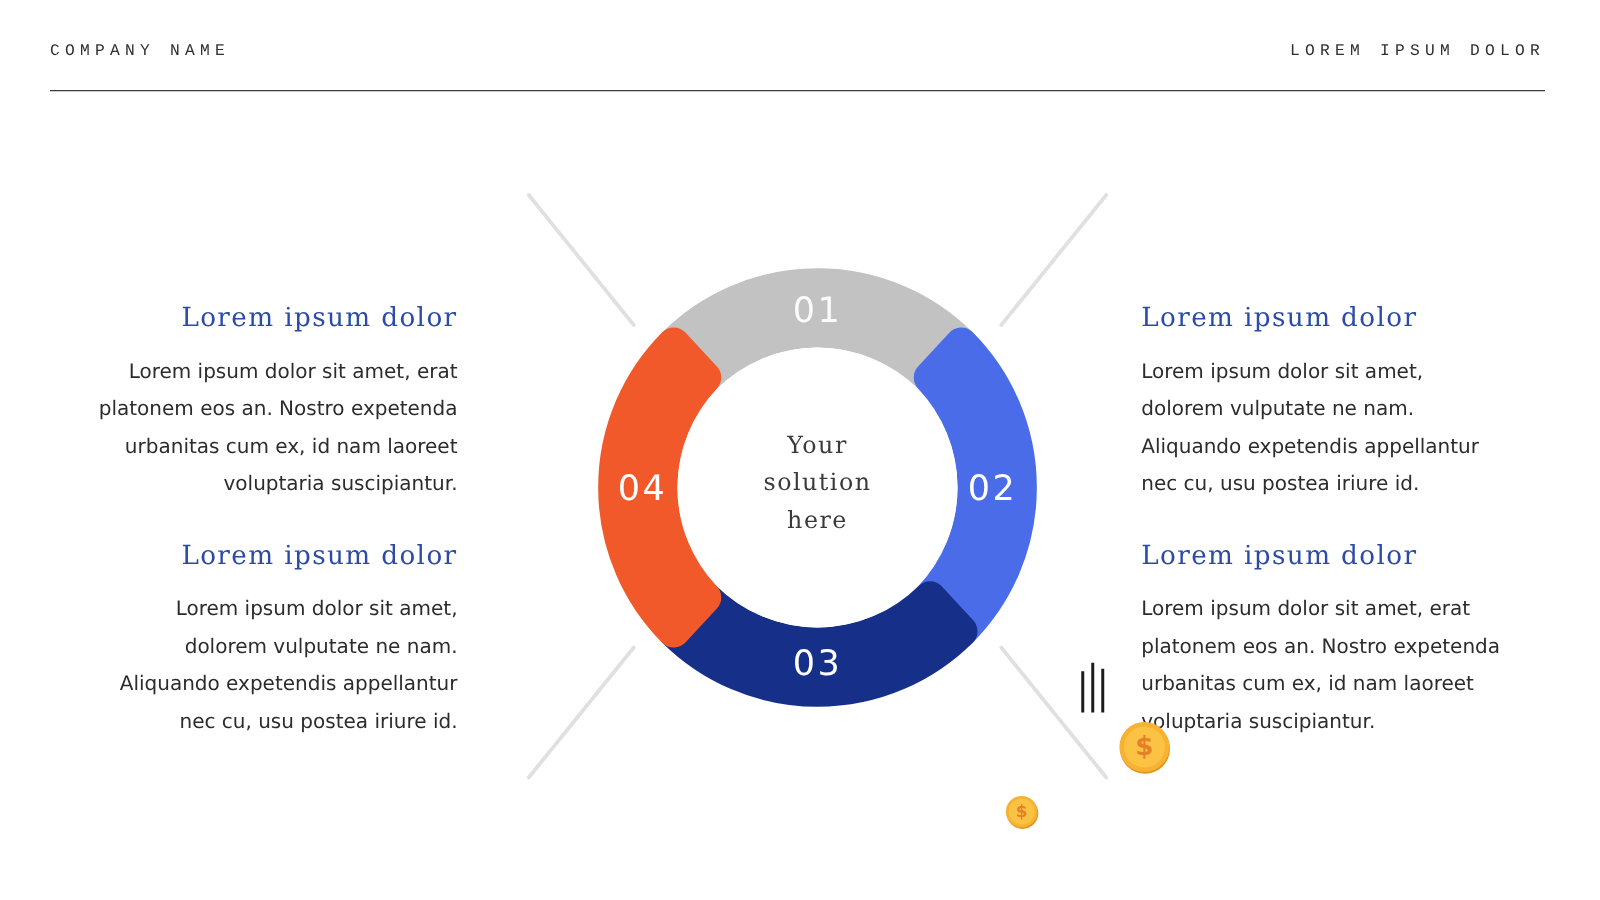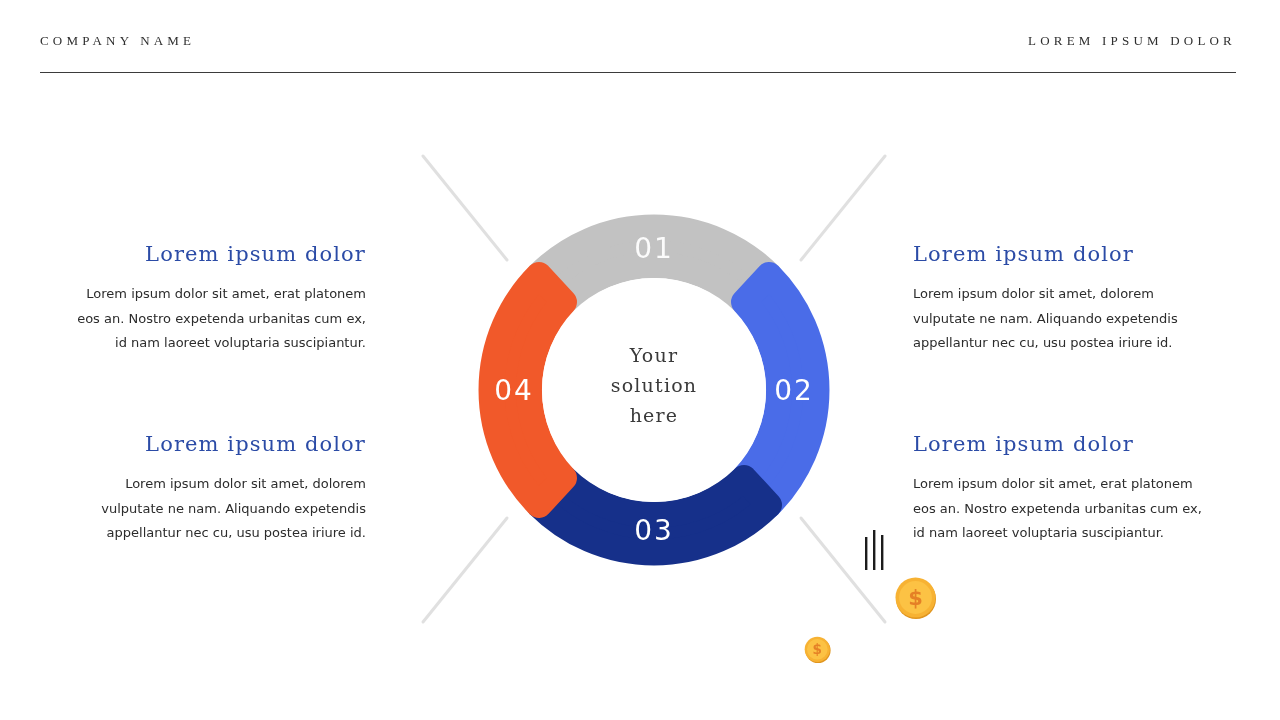--- a/index.html
+++ b/index.html
@@ -21,21 +21,21 @@
     left: 40px;
     top: 30px;
     width: 1196px;
     height: 42px;
     border-bottom: 1.5px solid #3b3b3b;
     display: flex;
     align-items: flex-start;
     justify-content: space-between;
   }
   .header-text {
-    font-family: Liberation Serif, serif;
+    font-family: Liberation Mono, monospace;
     font-size: 13px;
     letter-spacing: 4.2px;
     color: #2f2f2f;
     white-space: nowrap;
     line-height: 1;
     padding-top: 4px;
   }
 
   
   .txt-block { position: absolute; width: 290px; }
@@ -52,21 +52,21 @@
     font-size: 21px;
     letter-spacing: 1.1px;
     color: #2b4ba6;
     margin: 0 0 16px 0;
     line-height: 1.1;
     font-weight: 400;
     white-space: nowrap;
   }
   .blk-body {
     font-family: "DejaVu Sans", "Liberation Sans", sans-serif;
-    font-size: 13px;
+    font-size: 16px;
     line-height: 1.88;
     color: #2c2c2c;
     margin: 0;
   }
 
   
   #diagram {
     position: absolute;
     left: 409px;
     top: 140px;

